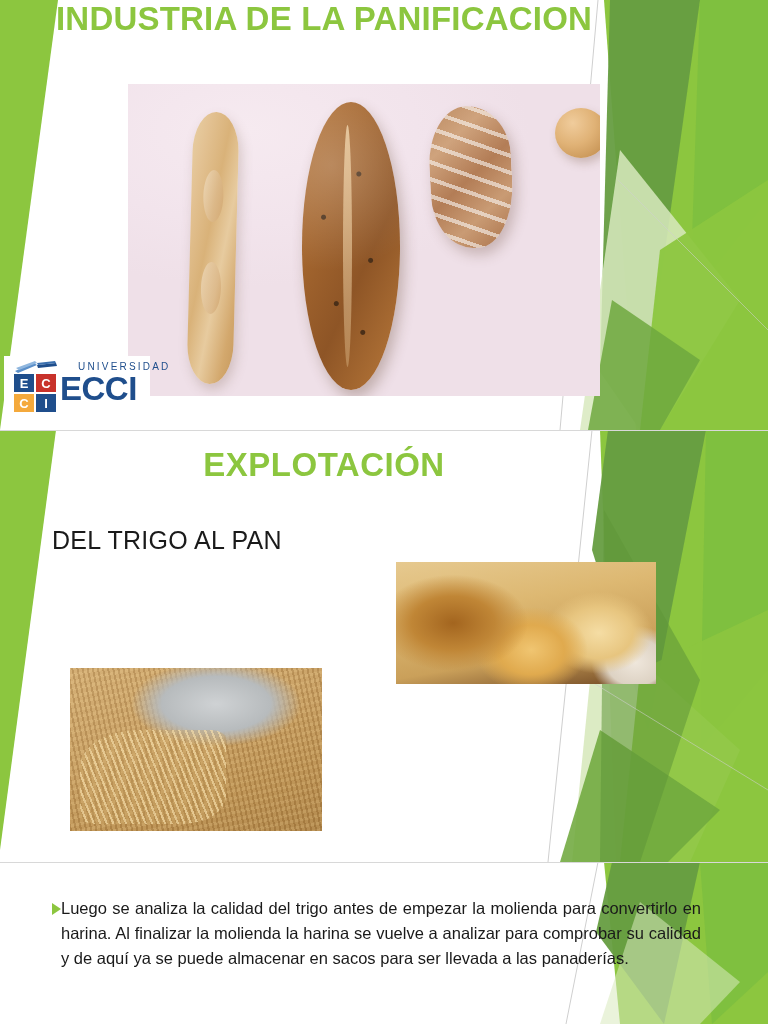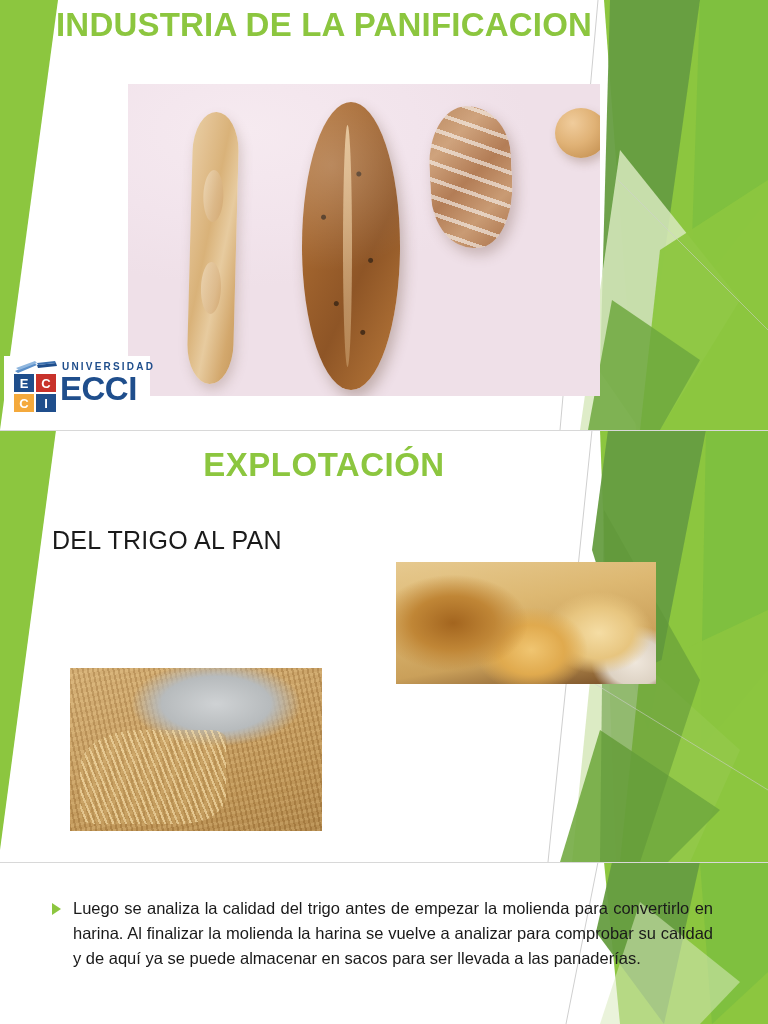--- a/index.html
+++ b/index.html
@@ -21,21 +21,21 @@
     background: #d8d8d8; z-index: 40;
   }
 
   
   .deco { position: absolute; top: 0; left: 0; width: 100%; height: 100%;
           pointer-events: none; z-index: 1; }
   .deco svg { display: block; width: 100%; height: 100%; }
 
   
   #slide-1 .s1-title {
-    position: absolute; left: 56px; top: 6px; z-index: 10;
+    position: absolute; left: 56px; top: 0; z-index: 10;
     font-size: 33px; font-weight: 700; letter-spacing: .2px;
     color: #8CC63F; white-space: nowrap;
   }
 
   .bread-photo {
     position: absolute; left: 128px; top: 84px; width: 472px; height: 312px;
     z-index: 8; overflow: hidden;
     background:
       radial-gradient(ellipse 60% 50% at 25% 15%, #f6eaf0 0%, #f2e4ec 60%, #efe0e8 100%),
       linear-gradient(150deg, #f4e8ef 0%, #f0e2ea 55%, #eddfe7 100%);
@@ -118,22 +118,22 @@
     font-size: 13px; font-weight: 700; color: #ffffff;
     font-family: "Liberation Sans", sans-serif;
   }
   .sq-blue   { background: #1F4E8C; }
   .sq-red    { background: #C8322B; }
   .sq-yellow { background: #F4A93C; }
   .logo-books {
     position: absolute; left: 10px; top: 4px; width: 44px; height: 14px;
   }
   .logo-uni {
-    position: absolute; left: 58px; top: 5px;
-    font-size: 10px; letter-spacing: 2.2px; color: #1F4E8C; font-weight: 700; text-align: right;
+    position: absolute; left: 74px; top: 5px;
+    font-size: 10px; letter-spacing: 2.2px; color: #1F4E8C; font-weight: 400; text-align: right;
   }
   .logo-ecci {
     position: absolute; left: 56px; top: 14px;
     font-size: 33px; font-weight: 700; color: #1F4E8C; letter-spacing: -.5px; text-align: center;
   }
 
   
   #slide-2 .s2-title {
     position: absolute; left: 0; right: 0; top: 16px; z-index: 10;
     text-align: center; font-size: 33px; color: #8CC63F; letter-spacing: .5px;
@@ -169,21 +169,21 @@
   }
   .photo-wheat::after {
     content:''; position:absolute; left:4%; top:38%; width:58%; height:58%;
     background: repeating-linear-gradient(68deg, rgba(240,214,160,.75) 0 2px, rgba(198,160,95,.35) 2px 6px);
     border-radius: 40% 10% 30% 10%;
   }
 
   
   .bullet-row {
     position: absolute; left: 52px; top: 34px; right: 40px; z-index: 10;
-    display: flex; gap: 12px; align-items: flex-start;
+    display: flex; align-items: flex-start;
   }
   .bullet-mark {
     flex: 0 0 auto; margin-top: 7px;
     width: 0; height: 0;
     border-left: 9px solid #8CC63F;
     border-top: 6px solid transparent;
     border-bottom: 6px solid transparent;
   }
   .bullet-text {
     font-size: 16.5px; line-height: 25px; color: #1a1a1a;

